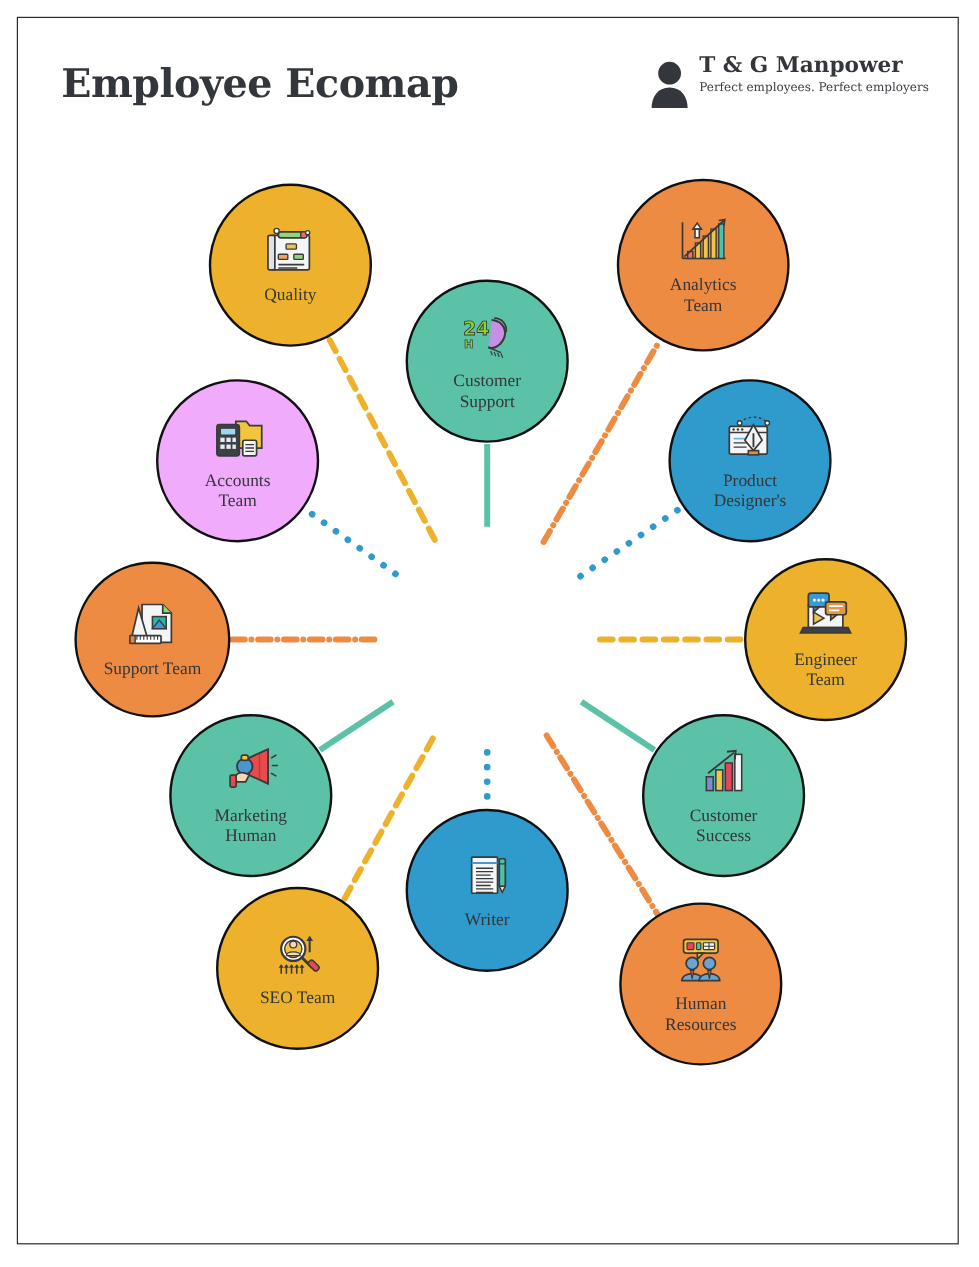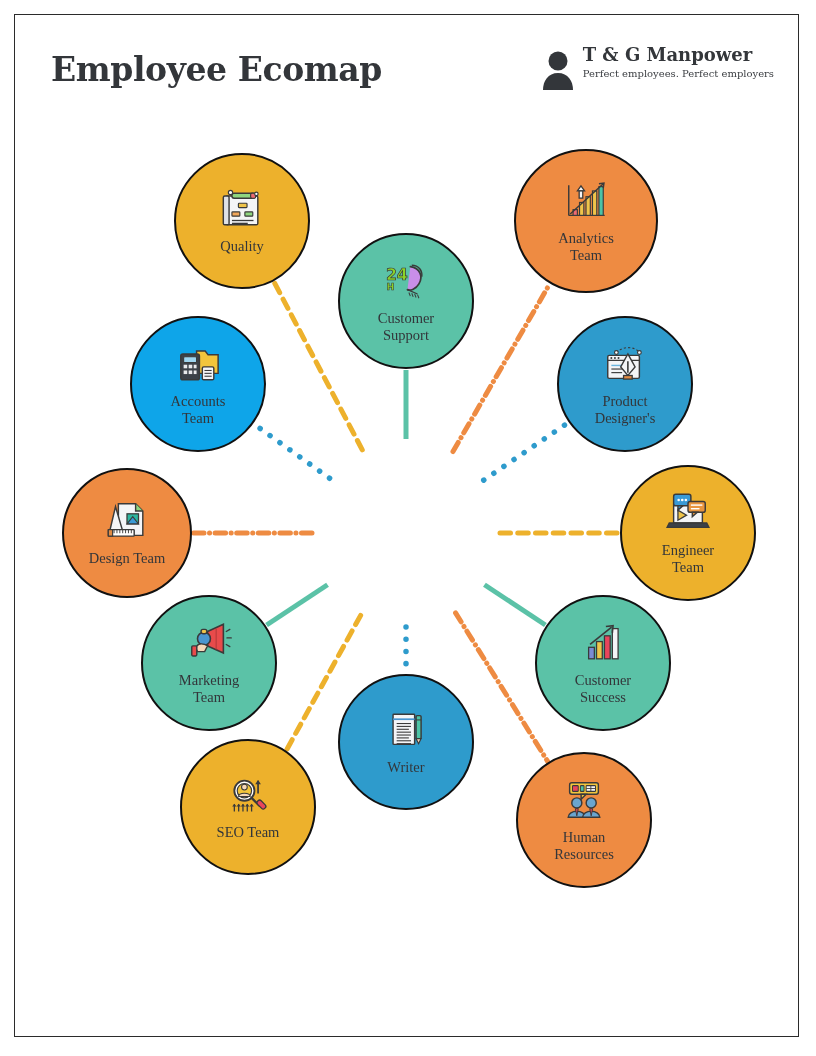--- a/index.html
+++ b/index.html
@@ -240,21 +240,21 @@
             <rect x="41" y="18" width="6" height="34" fill="#efc44a" stroke="#3a3a3a" stroke-width="1.6"></rect>
             <rect x="50" y="12" width="6" height="40" fill="#4cc3a5" stroke="#3a3a3a" stroke-width="1.6"></rect>
             <path d="M10 50 L56 8" stroke="#3a3a3a" stroke-width="2"></path>
             <path d="M50 8 L57 7 L56 14" fill="none" stroke="#3a3a3a" stroke-width="2"></path>
             <path d="M20 18 l5-7 l5 7 z" fill="#f4f5f7" stroke="#3a3a3a" stroke-width="1.8"></path>
             <rect x="22.5" y="18" width="5" height="10" fill="#f4f5f7" stroke="#3a3a3a" stroke-width="1.8"></rect>
           </svg></span>
         <div class="node-label">Analytics
 Team</div>
       </div>
-      <div class="node" style="left: 116px; top: 192px; width: 136px; height: 136px; background: #0ea5e9;">
+      <div class="node" style="left: 116px; top: 192px; width: 136px; height: 136px; background: #f0abfc;">
         <span class="node-icon"><svg width="46" height="46" viewBox="0 0 64 64">
             <path d="M30 14 h12 l4 5 h14 v26 h-30 z" fill="#f2c53c" stroke="#3a3a3a" stroke-width="2"></path>
             <rect x="8" y="18" width="26" height="36" rx="3" fill="#3c4148" stroke="#3a3a3a" stroke-width="2"></rect>
             <rect x="12" y="22" width="18" height="8" rx="1.5" fill="#9fd5ef" stroke="#3a3a3a" stroke-width="1.5"></rect>
             <rect x="12" y="33" width="5" height="5" fill="#e9eaec"></rect>
             <rect x="19" y="33" width="5" height="5" fill="#e9eaec"></rect>
             <rect x="26" y="33" width="4" height="5" fill="#e9eaec"></rect>
             <rect x="12" y="41" width="5" height="5" fill="#e9eaec"></rect>
             <rect x="19" y="41" width="5" height="5" fill="#e9eaec"></rect>
             <rect x="26" y="41" width="4" height="5" fill="#e9eaec"></rect>
@@ -297,21 +297,21 @@
             <line x1="10" y1="44" x2="10" y2="49" stroke="#3a3a3a" stroke-width="1.3"></line>
             <line x1="14" y1="44" x2="14" y2="49" stroke="#3a3a3a" stroke-width="1.3"></line>
             <line x1="18" y1="44" x2="18" y2="49" stroke="#3a3a3a" stroke-width="1.3"></line>
             <line x1="22" y1="44" x2="22" y2="49" stroke="#3a3a3a" stroke-width="1.3"></line>
             <line x1="26" y1="44" x2="26" y2="49" stroke="#3a3a3a" stroke-width="1.3"></line>
             <line x1="30" y1="44" x2="30" y2="49" stroke="#3a3a3a" stroke-width="1.3"></line>
             <line x1="34" y1="44" x2="34" y2="49" stroke="#3a3a3a" stroke-width="1.3"></line>
             <line x1="38" y1="44" x2="38" y2="49" stroke="#3a3a3a" stroke-width="1.3"></line>
             <rect x="6" y="44" width="6" height="9" fill="#e08b44" stroke="#3a3a3a" stroke-width="1.6"></rect>
           </svg></span>
-        <div class="node-label">Design Team</div>
+        <div class="node-label">Support Team</div>
       </div>
       <div class="node" style="left: 606px; top: 341px; width: 136px; height: 136px; background: rgb(237, 177, 44);">
         <span class="node-icon"><svg width="46" height="46" viewBox="0 0 64 64">
             <path d="M12 20 h40 v26 h-40 z" fill="#f4f5f7" stroke="#3a3a3a" stroke-width="2"></path>
             <path d="M6 46 h52 l3 6 h-58 z" fill="#3c4148" stroke="#3a3a3a" stroke-width="2"></path>
             <path d="M18 28 L18 42 L30 35 Z" fill="#efc44a" stroke="#3a3a3a" stroke-width="1.8"></path>
             <rect x="12" y="6" width="24" height="16" rx="3" fill="#3a9ad6" stroke="#3a3a3a" stroke-width="2"></rect>
             <path d="M18 22 l0 6 l7 -6 z" fill="#3a9ad6" stroke="#3a3a3a" stroke-width="2"></path>
             <circle cx="19" cy="14" r="1.8" fill="#fff"></circle>
             <circle cx="24" cy="14" r="1.8" fill="#fff"></circle>
@@ -328,21 +328,21 @@
         <span class="node-icon"><svg width="46" height="46" viewBox="0 0 64 64">
             <path d="M30 16 L52 6 L52 46 L30 36 Z" fill="#e84b4b" stroke="#3a3a3a" stroke-width="2.2"></path>
             <line x1="42" y1="12" x2="42" y2="41" stroke="#b83a3a" stroke-width="1.6"></line>
             <circle cx="25" cy="26" r="9" fill="#4a96d0" stroke="#3a3a3a" stroke-width="2.2"></circle>
             <rect x="21" y="13" width="8" height="6" rx="2.5" fill="#efc44a" stroke="#3a3a3a" stroke-width="2"></rect>
             <path d="M14 40 C14 34 20 32 26 34 L30 36 L26 44 L16 44 Z" fill="#f6d8b9" stroke="#3a3a3a" stroke-width="2"></path>
             <rect x="8" y="36" width="7" height="14" rx="1.5" fill="#e84b4b" stroke="#3a3a3a" stroke-width="2"></rect>
             <path d="M56 16 l5 -3 M57 25 l6 0 M56 34 l5 3" stroke="#3a3a3a" stroke-width="1.8" stroke-linecap="round"></path>
           </svg></span>
         <div class="node-label">Marketing
-Team</div>
+Human</div>
       </div>
       <div class="node" style="left: 521px; top: 471px; width: 136px; height: 136px; background: rgb(91, 194, 167);">
         <span class="node-icon"><svg width="46" height="46" viewBox="0 0 64 64">
             <rect x="12" y="38" width="8" height="16" fill="#7b8bd4" stroke="#3a3a3a" stroke-width="1.8"></rect>
             <rect x="23" y="30" width="8" height="24" fill="#efc44a" stroke="#3a3a3a" stroke-width="1.8"></rect>
             <rect x="34" y="22" width="8" height="32" fill="#e8455c" stroke="#3a3a3a" stroke-width="1.8"></rect>
             <rect x="45" y="12" width="8" height="42" fill="#f4f5f7" stroke="#3a3a3a" stroke-width="1.8"></rect>
             <path d="M14 34 L44 10" stroke="#3a3a3a" stroke-width="2.2"></path>
             <path d="M36 9 L46 8 L45 18" fill="none" stroke="#3a3a3a" stroke-width="2.2"></path>
           </svg></span>

